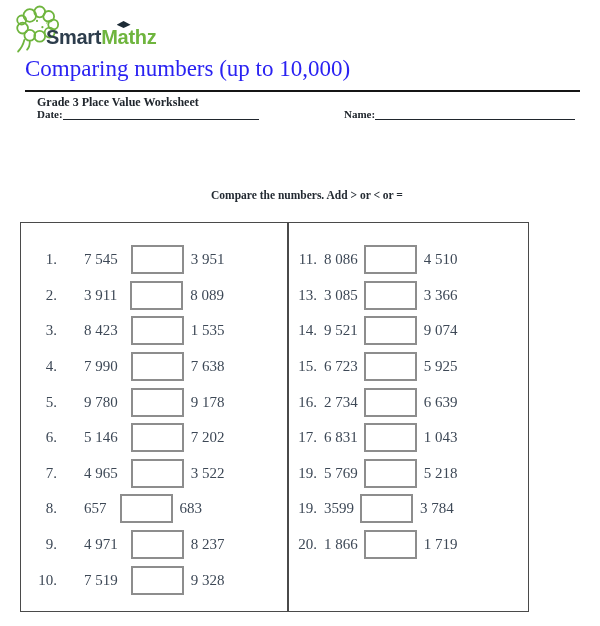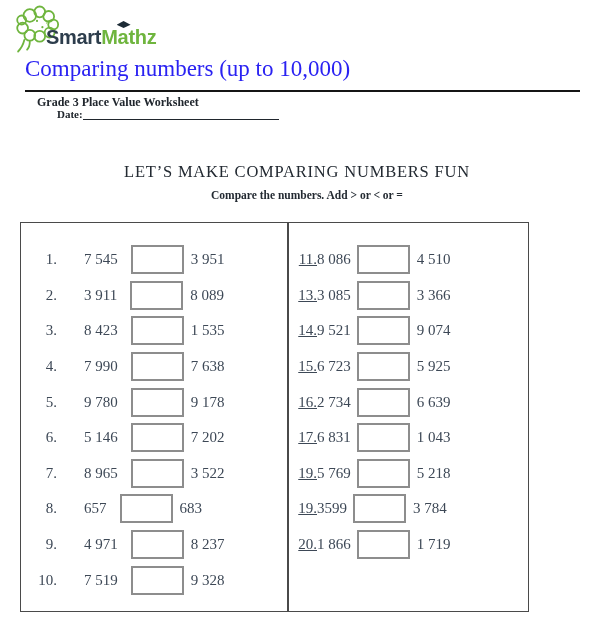--- a/index.html
+++ b/index.html
@@ -19,42 +19,42 @@
   .cap-wrap{position:relative; display:inline-block;}
   .cap{position:absolute; left:-1px; top:-5px; width:14px; height:7px; display:block;}
   .cap::before{content:""; position:absolute; left:0; top:0; width:14px; height:7px;
     background:#1d2b36; clip-path:polygon(50% 0,100% 55%,50% 100%,0 55%);}
   .cap::after{content:""; position:absolute; left:6px; top:2px; width:2px; height:2px; background:#1d2b36;}
   
   .doc-title{position:absolute; left:25px; top:56px; font-size:23px; font-weight:normal;
     color:var(--title-blue,#2a22f2); white-space:nowrap;}
   .title-rule{position:absolute; left:25px; top:90px; width:555px; height:2px; background:#151515;}
   .ws-type{position:absolute; left:37px; top:95px; font-size:12px; font-weight:bold; color:#20262d;}
-  .field-line{position:absolute; top:108px; font-size:11px; font-weight:bold; color:#20262d; white-space:nowrap;margin-left:20px;}
+  .field-line{position:absolute; top:108px; font-size:11px; font-weight:bold; color:#20262d; white-space:nowrap;}
   .field-date{left:37px;}
   .field-name{left:344px;}
   .blank{display:inline-block; height:11px; border-bottom:1.3px solid #20262d; vertical-align:bottom;}
   .blank-date{width:196px;}
   .blank-name{width:200px;}
   
   .sec-heading{position:absolute; left:0; top:162px; width:594px; text-align:center;
     font-size:16.5px; letter-spacing:0.8px; color:#232a32;}
   .sec-instruction{position:absolute; left:0; top:189px; width:614px; text-align:center;
     font-size:11.5px; font-weight:bold; color:#232a32;}
   
   .sheet{position:absolute; left:20px; top:222px; width:507px; height:388px;
     border:1.5px solid #4a4a4a; background:#fff;}
   .coldiv{position:absolute; left:266px; top:0; width:1.5px; height:100%; background:#4a4a4a;}
   .col{position:absolute; top:0; height:100%; box-sizing:border-box; padding-top:19px;}
   .col1{left:0; width:266px;}
   .col2{left:268px; width:239px;}
   .row{height:35.6px; display:flex; align-items:center; font-size:15px; color:var(--ink,#3d4856); white-space:nowrap;}
   .num-label{display:inline-block; text-align:right;}
   .col1 .num-label{width:36px; margin-right:27px;}
-  .col2 .num-label{width:28px; text-decoration:underline;}
+  .col2 .num-label{width:28px; margin-right:7px;}
   .answer-box{display:inline-block; width:49px; height:25px; border:2px solid var(--box-border,#8d8d8d);
     background:#fff; box-sizing:content-box;}
   .col1 .answer-box{margin-left:13px; margin-right:7px;}
   .col2 .answer-box{margin-left:6px; margin-right:7px;}
 </style>
 </head>
 <body>
 
 <div class="page">
 
@@ -80,22 +80,24 @@
     <div class="logo-text"><span class="lg-dark">Smart</span><span class="lg-green">M</span><span class="cap-wrap"><i class="cap"></i><span class="lg-green">a</span></span><span class="lg-green">thz</span></div>
   </div>
 
   <div class="doc-title">Comparing numbers (up to 10,000)</div>
   <div class="title-rule"></div>
 
   <div class="ws-type">Grade 3 Place Value Worksheet</div>
   <div class="field-line field-date">
     <span>Date:</span><span class="blank blank-date"></span>
   </div>
-
-  <div class="sec-heading">LET’S MAKE COMPARING NUMBERS FUN</div>
+  <div class="field-line field-name">
+    <span>Name:</span><span class="blank blank-name"></span>
+  </div>
+
   <div class="sec-instruction">Compare the numbers. Add &gt; or &lt; or =</div>
 
   <div class="sheet">
     <div class="coldiv"></div>
     <div class="col col1" id="rows-col1">
   <div class="row">
     <span class="num-label">1.</span>
     <span class="val">7 545</span>
     <span class="answer-box"></span>
     <span class="val">3 951</span>
@@ -131,21 +133,21 @@
 
   <div class="row">
     <span class="num-label">6.</span>
     <span class="val">5 146</span>
     <span class="answer-box"></span>
     <span class="val">7 202</span>
   </div>
 
   <div class="row">
     <span class="num-label">7.</span>
-    <span class="val">8 965</span>
+    <span class="val">4 965</span>
     <span class="answer-box"></span>
     <span class="val">3 522</span>
   </div>
 
   <div class="row">
     <span class="num-label">8.</span>
     <span class="val">657</span>
     <span class="answer-box"></span>
     <span class="val">683</span>
   </div>

